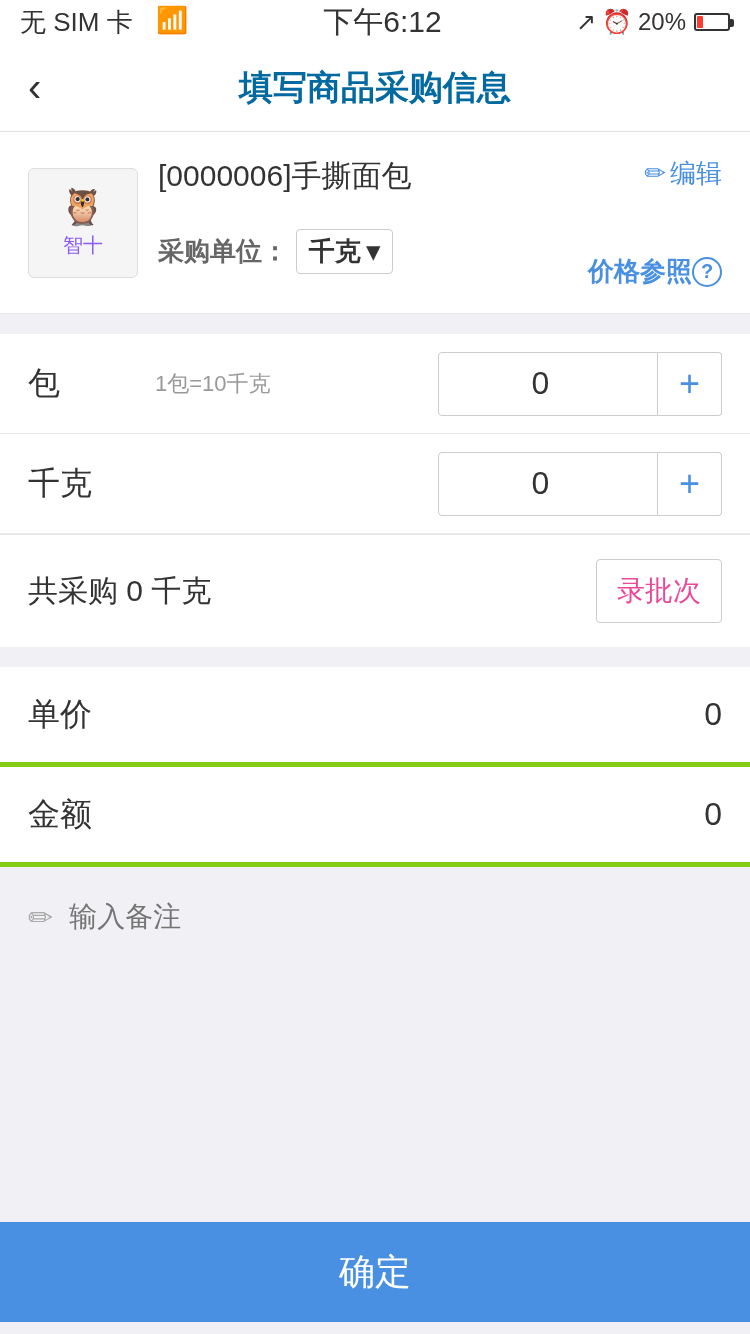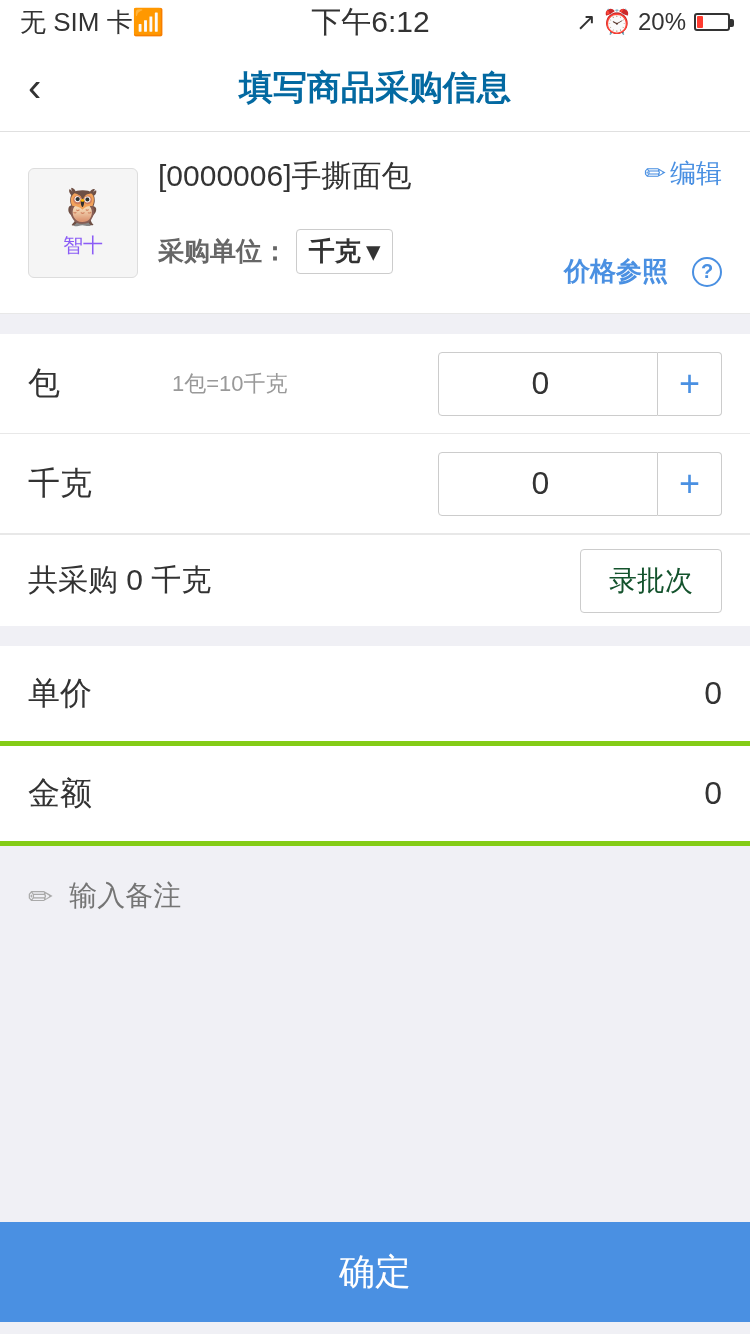--- a/index.html
+++ b/index.html
@@ -17,21 +17,21 @@
     .status-bar {
       height: 44px;
       background: #fff;
       display: flex;
       align-items: center;
       justify-content: space-between;
       padding: 0 20px;
       font-size: 26px;
       color: #333;
     }
-    .status-left { display: flex; align-items: center; gap: 0; }
+    .status-left { display: flex; gap: 24px; }
     .status-center { font-size: 30px; font-weight: 500; }
     .status-right { display: flex; align-items: center; gap: 6px; font-size: 24px; }
     .battery-icon {
       display: inline-block;
       width: 36px; height: 18px;
       border: 2px solid #333;
       border-radius: 3px;
       position: relative;
       margin-left: 2px;
     }
@@ -146,21 +146,21 @@
       color: #333;
       background: #fff;
       cursor: pointer;
       gap: 6px;
     }
     .price-ref {
       font-size: 26px;
       color: #4a90e2;
       display: flex;
       align-items: center;
-      gap: 24px;
+      gap: 0;
       cursor: pointer;
       margin-top: 41px;
     }
     .price-ref-circle {
       width: 30px; height: 30px;
       border: 2px solid #4a90e2;
       border-radius: 50%;
       display: inline-flex;
       align-items: center;
       justify-content: center;
@@ -186,21 +186,21 @@
       border-bottom: 1px solid #e8e8e8;
     }
     .input-row-label {
       font-size: 32px;
       color: #333;
       min-width: 120px;
     }
     .input-row-sublabel {
       font-size: 22px;
       color: #999;
-      margin-left: 24px;
+      margin-left: 7px;
     }
     .input-row-right {
       margin-left: auto;
       display: flex;
       align-items: center;
       gap: 0;
     }
     .qty-input {
       width: 220px;
       height: 64px;
@@ -226,34 +226,34 @@
       justify-content: center;
       cursor: pointer;
     }
 
     
     .summary-row {
       display: flex;
       align-items: center;
       justify-content: space-between;
       padding: 0 28px;
-      height: 92px;
+      height: 113px;
       background: #fff;
       border-top: 1px solid #e8e8e8;
     }
     .summary-text {
       font-size: 30px;
       color: #333;
     }
     .record-batch-btn {
       border: 1px solid #ccc;
       border-radius: 4px;
-      padding: 12px 28px;
+      padding: 12px 20px;
       font-size: 28px;
-      color: #14532d;
+      color: #ec4899;
       background: #fff;
       cursor: pointer;
     }
 
     
     .price-section {
       background: #fff;
       margin-top: 0;
     }
     .price-row {

